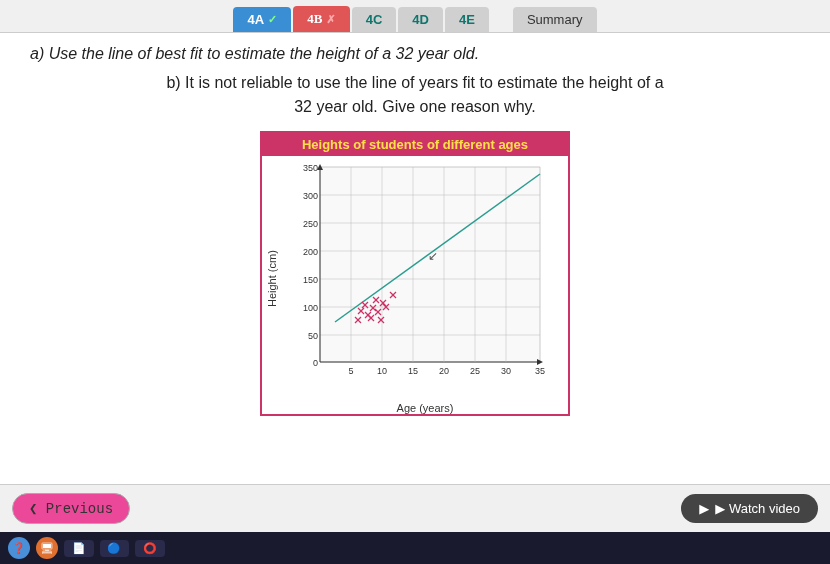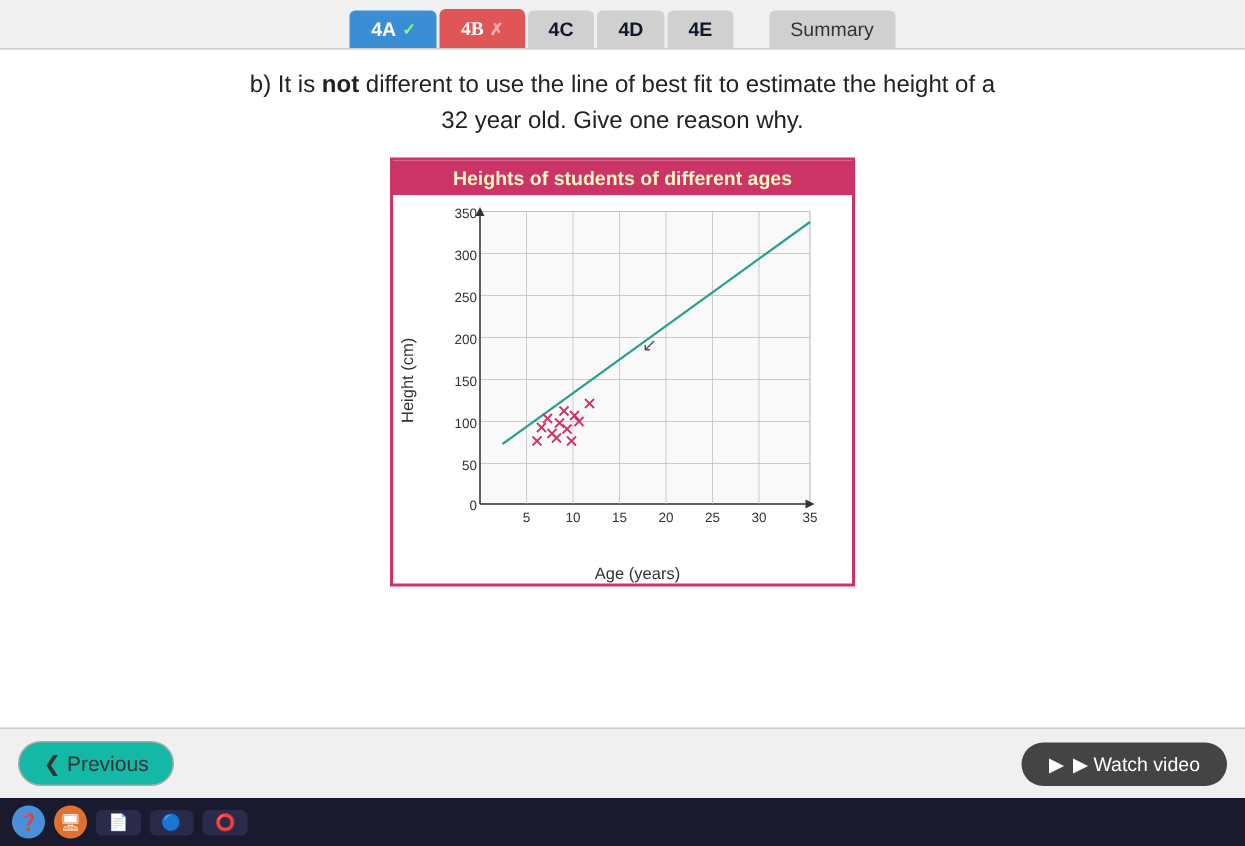--- a/index.html
+++ b/index.html
@@ -50,21 +50,21 @@
     }
 
     .tab-wrong {
       background: #e05555;
       color: white;
       font-family: Liberation Serif, serif;
     }
 
     .tab-normal {
       background: #d0d0d0;
-      color: #0f172a;
+      color: #0f766e;
     }
 
     .tab-summary {
       background: #d0d0d0;
       color: #333;
       font-weight: normal;
       margin-left: 22px;
     }
 
     
@@ -85,40 +85,40 @@
 
     .question-b {
       font-size: 16px;
       color: #222;
       margin-bottom: 12px;
       text-align: center;
       line-height: 1.5;
     }
 
     .question-b .not-word {
-      font-weight: bold;
+      font-weight: normal;
     }
 
     .graph-container {
       display: flex;
       justify-content: center;
       align-items: flex-start;
       flex: 1;
     }
 
     .graph-box {
       border: 2px solid #cc3366;
       background: white;
       padding: 0;
       width: 310px;
     }
 
     .graph-title {
       background: #cc3366;
-      color: #fef9c3;
+      color: #fde047;
       font-weight: bold;
       font-size: 13px;
       text-align: center;
       padding: 4px 8px;
     }
 
     .graph-inner {
       padding: 6px 8px 4px 4px;
       position: relative;
       display: flex;
@@ -156,30 +156,31 @@
     .bottom-bar {
       display: flex;
       align-items: center;
       justify-content: space-between;
       padding: 8px 12px;
       background: #f0f0f0;
       border-top: 1px solid #ccc;
     }
 
     .prev-btn {
-      background: #14b8a6;
+      background: #ec4899;
       border: 1px solid #aaa;
       border-radius: 20px;
       padding: 6px 16px;
       font-size: 14px;
       cursor: pointer;
       display: flex;
       align-items: center;
       gap: 4px;
       color: #333;
+      font-family: Liberation Mono, monospace;
     }
 
     .watch-btn {
       background: #444;
       color: white;
       border: none;
       border-radius: 20px;
       padding: 7px 18px;
       font-size: 13px;
       cursor: pointer;
@@ -253,23 +254,24 @@
     </div>
     <div class="tab tab-normal">
       <span>4E</span>
     </div>
     <div class="tab tab-summary">
       <span>Summary</span>
     </div>
   </div>
 
   <div class="content-area">
+    <div class="question-a">a) Use the line of best fit to estimate the height of a 32 year old.</div>
 
     <div class="question-b">
-      <span>b) It is </span><span class="not-word">not</span><span> different to use the line of best fit to estimate the height of a</span><br>
+      <span>b) It is </span><span class="not-word">not</span><span> reliable to use the line of years fit to estimate the height of a</span><br>
       <span>32 year old. Give one reason why.</span>
     </div>
 
     <div class="graph-container">
       <div class="graph-box">
         <div class="graph-title">Heights of students of different ages</div>
         <div class="graph-inner">
           <div class="y-axis-label">Height (cm)</div>
           <div class="chart-area">
             <svg class="chart-svg" viewBox="0 0 260 230" xmlns="http://www.w3.org/2000/svg">

